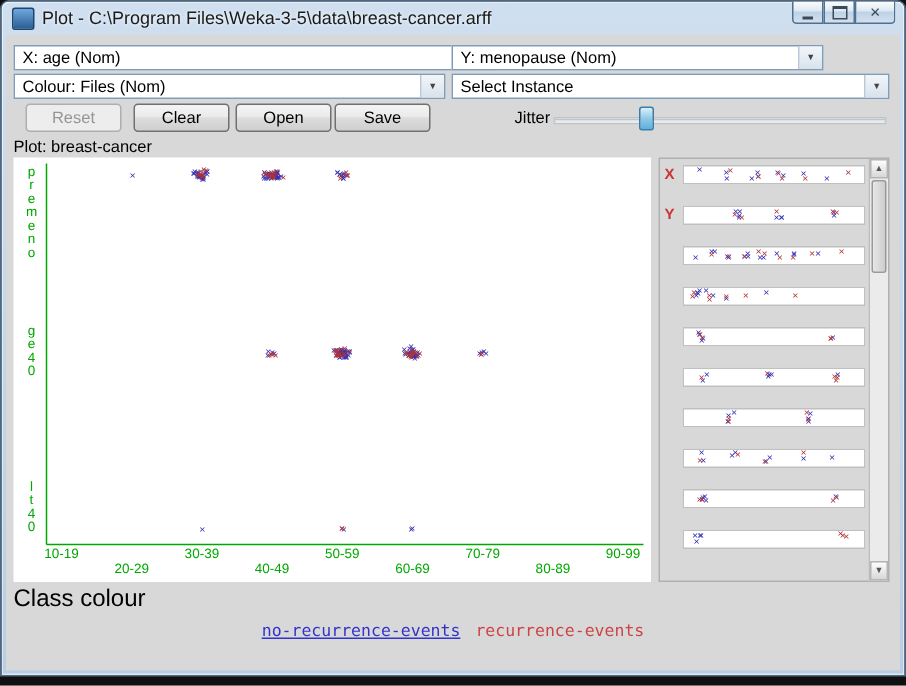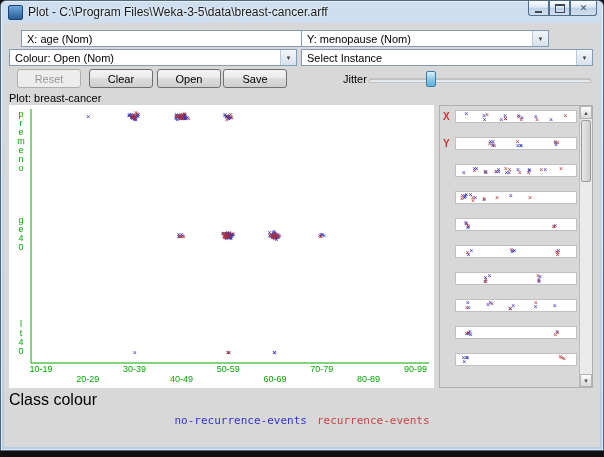--- a/index.html
+++ b/index.html
@@ -84,30 +84,30 @@
           <span class="glyph-max"></span>
         </div>
       <div class="cap-btn close">
           <span class="glyph-close">✕</span>
         </div>
     </div>
   </div>
 
   <div class="client"></div>
 
-  <div class="combo" style="left:8px;top:29px;width:323px;margin-left:12px;">
+  <div class="combo" style="left:8px;top:29px;width:323px;">
     <span class="combo-text">X: age (Nom)</span>
     <span class="combo-arrow">▼</span>
   </div>
   <div class="combo" style="left:300px;top:29px;width:248px;">
     <span class="combo-text">Y: menopause (Nom)</span>
     <span class="combo-arrow">▼</span>
   </div>
   <div class="combo" style="left:8px;top:48px;width:288px;">
-    <span class="combo-text">Colour: Open (Nom)</span>
+    <span class="combo-text">Colour: Files (Nom)</span>
     <span class="combo-arrow">▼</span>
   </div>
   <div class="combo" style="left:300px;top:48px;width:292px;">
     <span class="combo-text">Select Instance</span>
     <span class="combo-arrow">▼</span>
   </div>
 
   <div class="btn disabled" style="left:16px;top:68px;">Reset</div>
   <div class="btn" style="left:88px;top:68px;">Clear</div>
   <div class="btn" style="left:156px;top:68px;text-align:right;">Open</div>
@@ -555,15 +555,15 @@
         </div>
       </div>
     <div class="scrollbar">
       <div class="sb-up">▲</div>
       <div class="sb-thumb"></div>
       <div class="sb-down">▼</div>
     </div>
   </div>
 
   <div class="class-colour-label">Class colour</div>
-  <div class="legend" id="legend"><span style="color: rgb(51, 51, 204);">no-recurrence-events</span><span style="color: rgb(204, 68, 68);">recurrence-events</span></div>
+  <div class="legend" id="legend"><span style="color: rgb(51, 51, 204); text-decoration: underline;">no-recurrence-events</span><span style="color: rgb(204, 68, 68);">recurrence-events</span></div>
 
 </div>
 
 </body></html>

